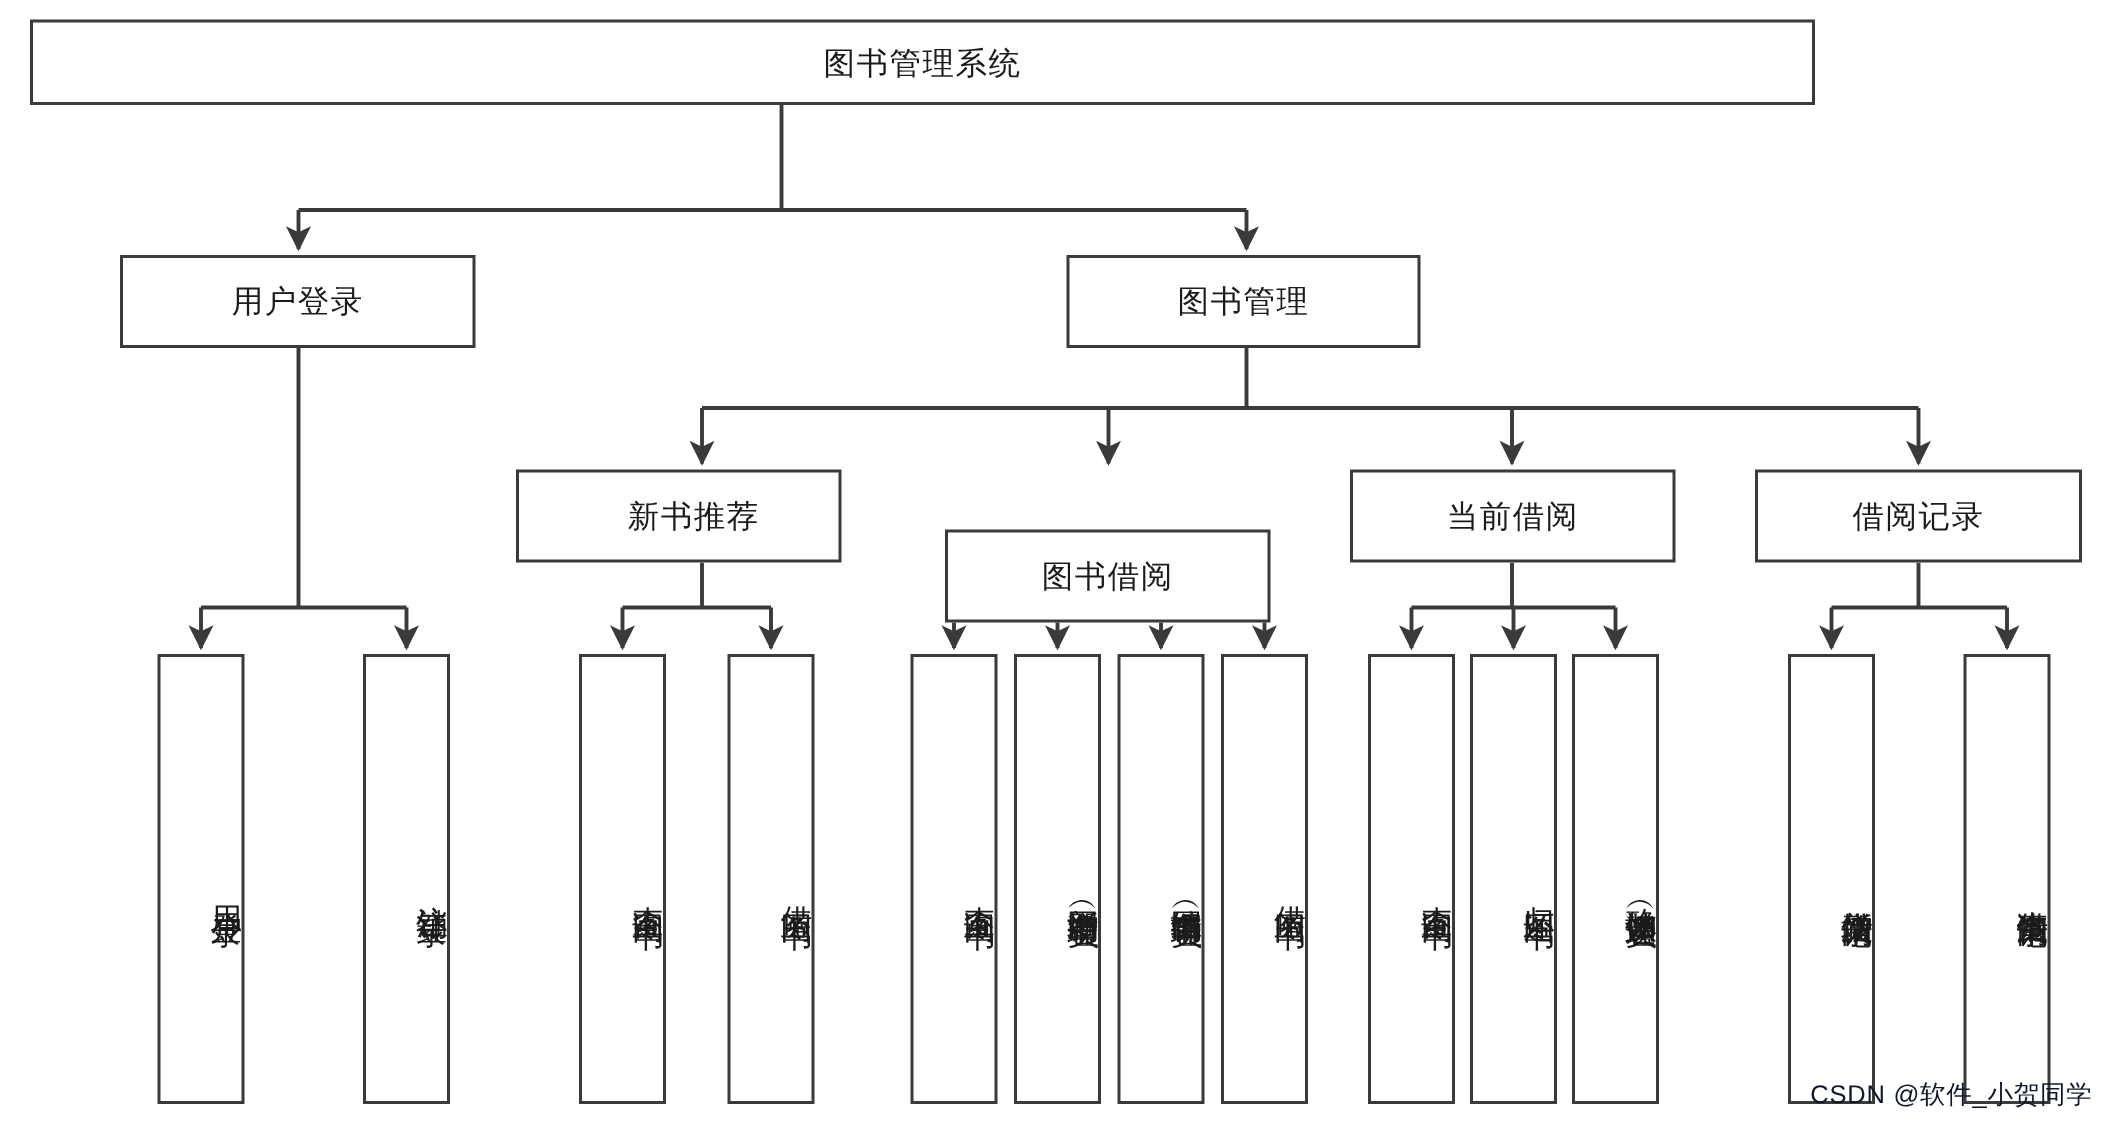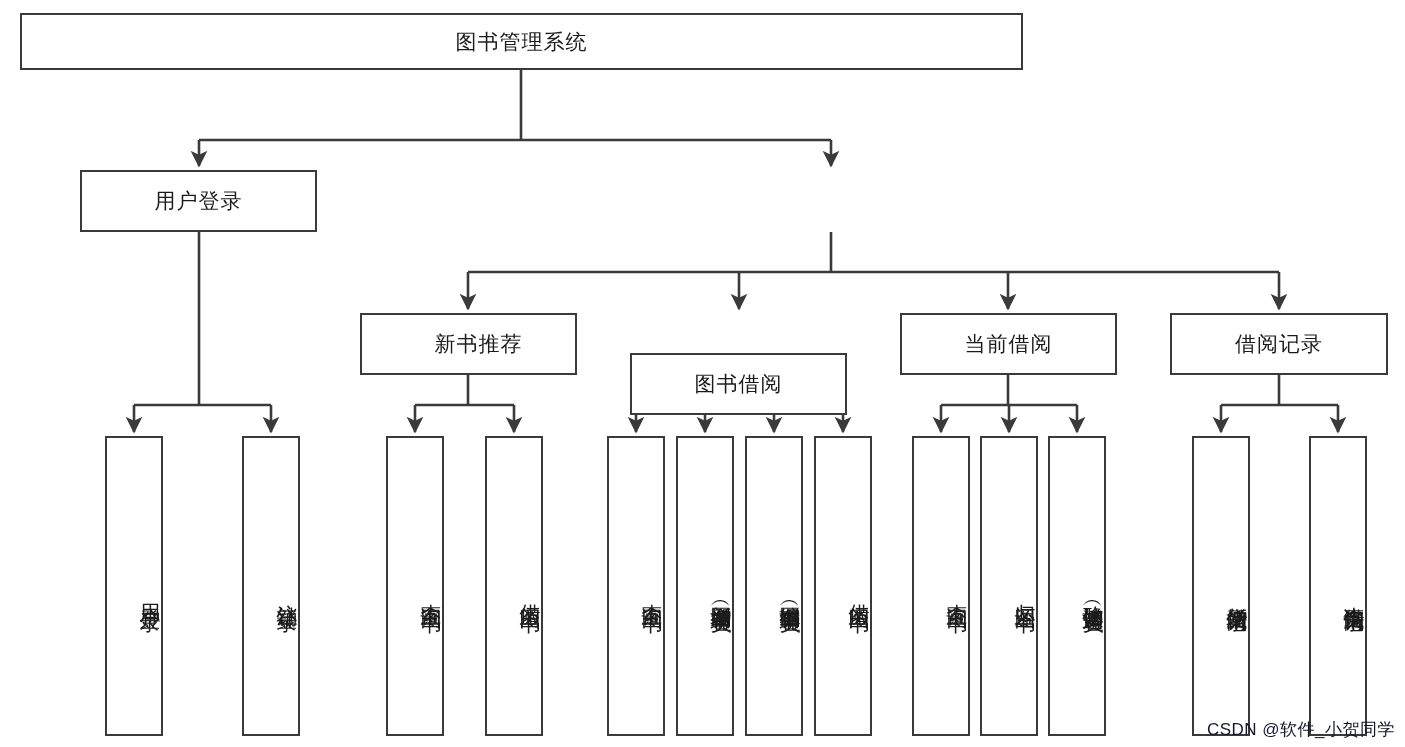--- a/index.html
+++ b/index.html
@@ -115,29 +115,32 @@
       <path d="M 1009 405 L 1009 432" marker-end="url(#arrow)"></path>
       <path d="M 1077 405 L 1077 432" marker-end="url(#arrow)"></path>
 
       <path d="M 1279 375 L 1279 405"></path>
       <path d="M 1221 405 L 1338 405"></path>
       <path d="M 1221 405 L 1221 432" marker-end="url(#arrow)"></path>
       <path d="M 1338 405 L 1338 432" marker-end="url(#arrow)"></path>
     </g>
   </svg>
 
-  <div class="node node-h" style="left:20px; top:13px; width:1003px; height:57px;">
+  <div class="node node-h" style="left:20px; top:13px; width:1190px; height:57px;">
     <span>图书管理系统</span>
   </div>
 
   <div class="node node-h" style="left:80px; top:170px; width:237px; height:62px;">
     <span>用户登录</span>
   </div>
+  <div class="node node-h" style="left:711px; top:170px; width:236px; height:62px;">
+    <span>图书管理</span>
+  </div>
 
-  <div class="node node-h" style="left:360px; top:313px; width:217px; height:62px;padding-left:20px;">
+  <div class="node node-h" style="left:344px; top:313px; width:217px; height:62px;padding-left:20px;">
     <span>新书推荐</span>
   </div>
   <div class="node node-h" style="left:630px; top:313px; width:217px; height:62px;margin-top:40px;">
     <span>图书借阅</span>
   </div>
   <div class="node node-h" style="left:1170px; top:313px; width:218px; height:62px;">
     <span>借阅记录</span>
   </div>
   <div class="node node-h" style="left:900px; top:313px; width:217px; height:62px;">
     <span>当前借阅</span>

